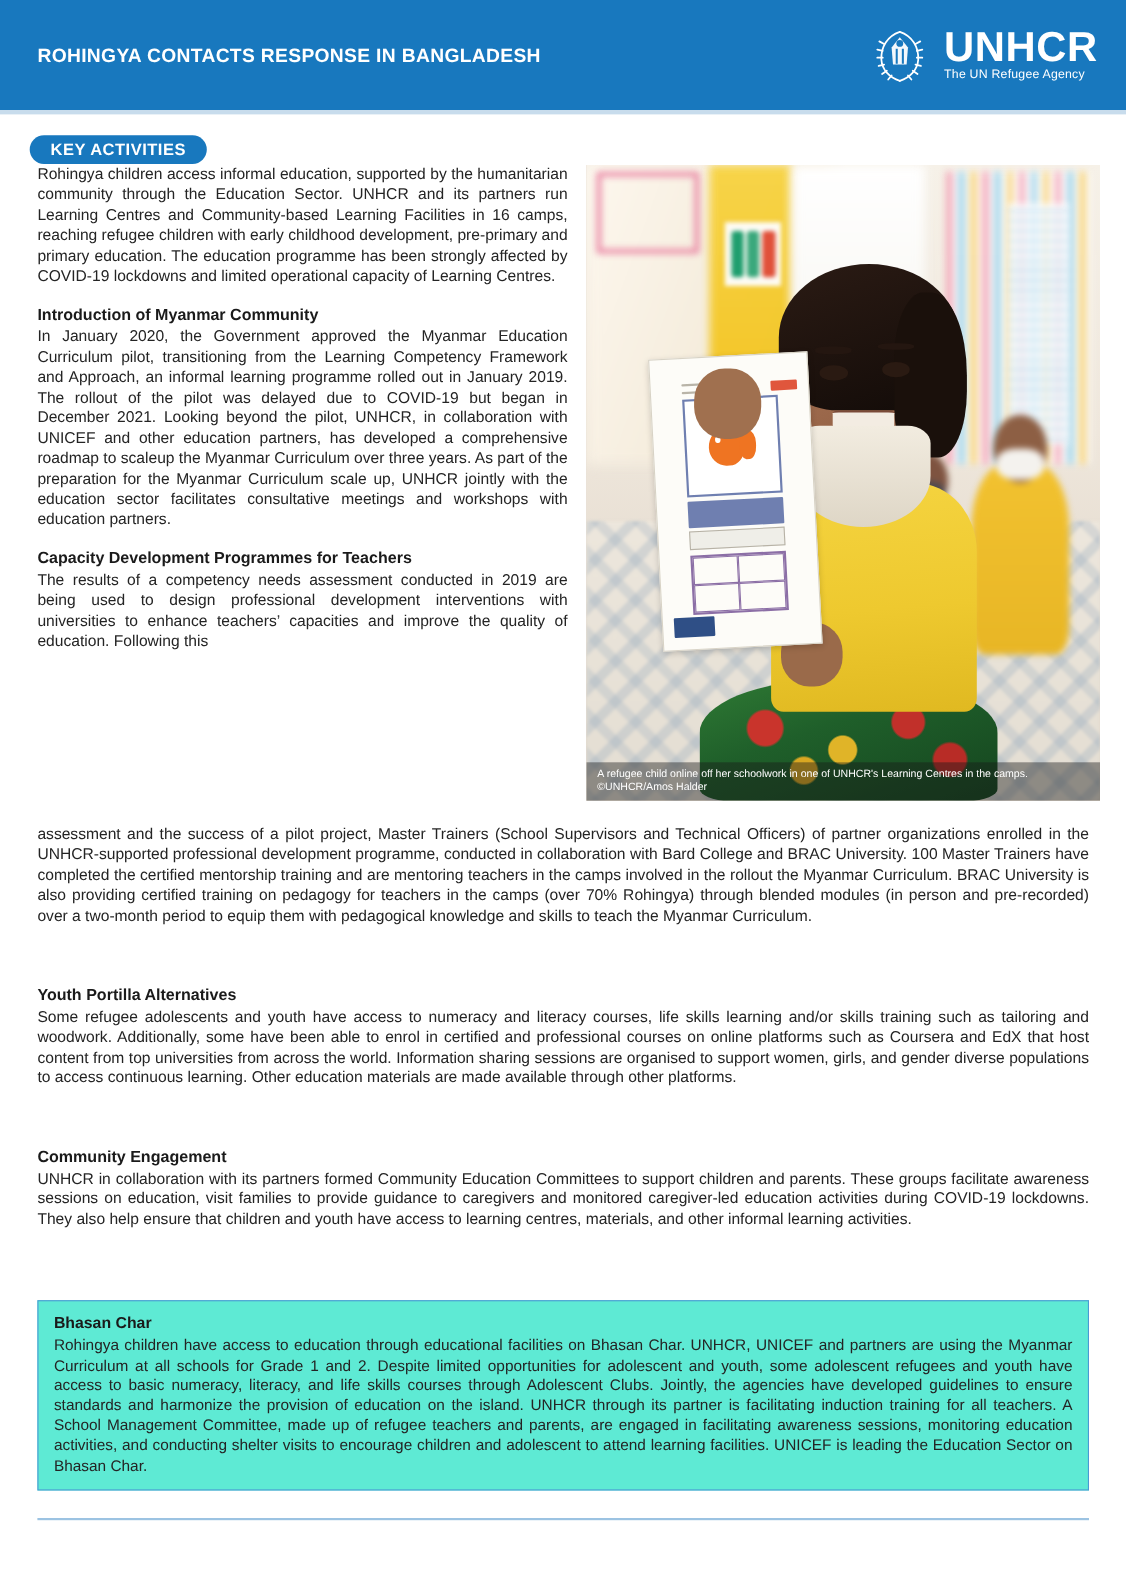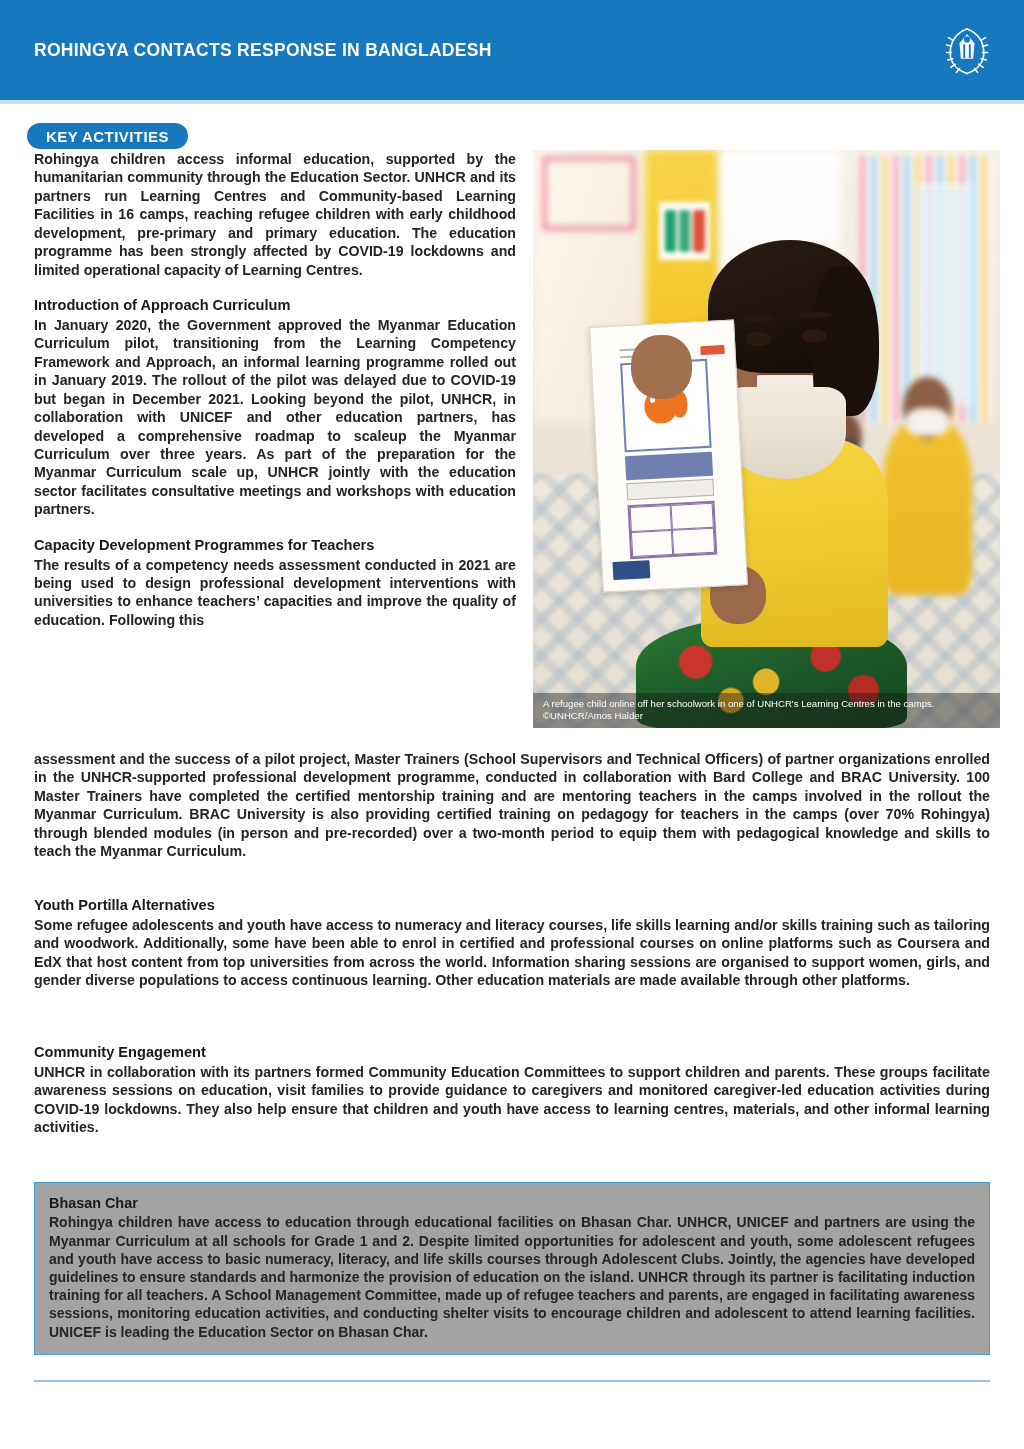--- a/index.html
+++ b/index.html
@@ -58,21 +58,21 @@
   .content { position:absolute; left:0; top:150px; width:1024px; }
   .col-left {
     position:absolute; left:34px; top:0; width:482px;
   }
   h3 {
     font-size:14.6px; font-weight:700; color:#1a1a1a;
     line-height:1.28; margin-bottom:1px;
   }
   p.body {
     font-size:14.2px; color:#242424; line-height:1.30;
-    text-align:justify; text-justify:inter-word;font-weight:bold;
+    text-align:justify; text-justify:inter-word;
   }
   .blk { margin-bottom:17px; }
   .blk:last-child { margin-bottom:0; }
 
   
   .photo {
     position:absolute; left:533px; top:0; width:467px; height:578px;
     overflow:hidden; background:#ded3c6;
   }
   .ph-bg {
@@ -247,21 +247,21 @@
   }
   .caption-band .c1 { color:#fff; font-size:9.6px; line-height:1.24; }
   .caption-band .c2 { color:#fff; font-size:9.6px; line-height:1.24; }
 
   
   .full { position:absolute; left:34px; width:956px; }
 
   
   .callout {
     position:absolute; left:34px; width:956px;
-    border:1px solid #4a9ad4; background:#a3a3a3;
+    border:1px solid #4a9ad4; background:#5eead4;
     padding:11px 14px 13px 14px;
   }
   .callout h3 { font-size:14.4px; margin-bottom:1px; }
   .callout p { font-size:14px; }
 
   
   .footer-rule {
     position:absolute; left:34px; top:1380px; width:956px; height:2px;
     background:#9cc3e2;
   }
@@ -291,41 +291,45 @@
           <path d="M27 34 L20 30 M25 44 L17 42 M25 54 L17 54 M27 64 L19 66 M31 73 L24 78 M38 80 L33 86"></path>
           <path d="M73 34 L80 30 M75 44 L83 42 M75 54 L83 54 M73 64 L81 66 M69 73 L76 78 M62 80 L67 86"></path>
         </g>
         <g fill="#ffffff">
           <path d="M50 24 L62 39 L60 64 L40 64 L38 39 Z" opacity="0.95"></path>
           <circle cx="50" cy="33" r="5" fill="#1878be"></circle>
           <path d="M44 41 h3 v22 h-3 z" fill="#1878be"></path>
           <path d="M53 41 h3 v22 h-3 z" fill="#1878be"></path>
         </g>
       </svg>
+      <div class="logo-text">
+        <div class="logo-unhcr">UNHCR</div>
+        <div class="logo-tag">The UN Refugee Agency</div>
+      </div>
     </div>
   </div>
   <div class="header-rule"></div>
 
   <div class="pill">
     <span>KEY ACTIVITIES</span>
   </div>
 
   <div class="content">
 
     <div class="col-left">
       <div class="blk">
         <p class="body">Rohingya children access informal education, supported by the humanitarian community through the Education Sector. UNHCR and its partners run Learning Centres and Community-based Learning Facilities in 16 camps, reaching refugee children with early childhood development, pre-primary and primary education. The education programme has been strongly affected by COVID-19 lockdowns and limited operational capacity of Learning Centres.</p>
       </div>
       <div class="blk">
-        <h3>Introduction of Approach Curriculum</h3>
+        <h3>Introduction of Myanmar Community</h3>
         <p class="body">In January 2020, the Government approved the Myanmar Education Curriculum pilot, transitioning from the Learning Competency Framework and Approach, an informal learning programme rolled out in January 2019. The rollout of the pilot was delayed due to COVID-19 but began in December 2021. Looking beyond the pilot, UNHCR, in collaboration with UNICEF and other education partners, has developed a comprehensive roadmap to scaleup the Myanmar Curriculum over three years. As part of the preparation for the Myanmar Curriculum scale up, UNHCR jointly with the education sector facilitates consultative meetings and workshops with education partners.</p>
       </div>
       <div class="blk">
         <h3>Capacity Development Programmes for Teachers</h3>
-        <p class="body">The results of a competency needs assessment conducted in 2021 are being used to design professional development interventions with universities to enhance teachers’ capacities and improve the quality of education. Following this</p>
+        <p class="body">The results of a competency needs assessment conducted in 2019 are being used to design professional development interventions with universities to enhance teachers’ capacities and improve the quality of education. Following this</p>
       </div>
     </div>
 
     <div class="photo">
       <div class="ph-bg"></div>
       <div class="ph-wallA"></div>
       <div class="ph-pinkframe"></div>
       <div class="ph-yellowpost"></div>
       <div class="ph-chart">
           <i></i>

